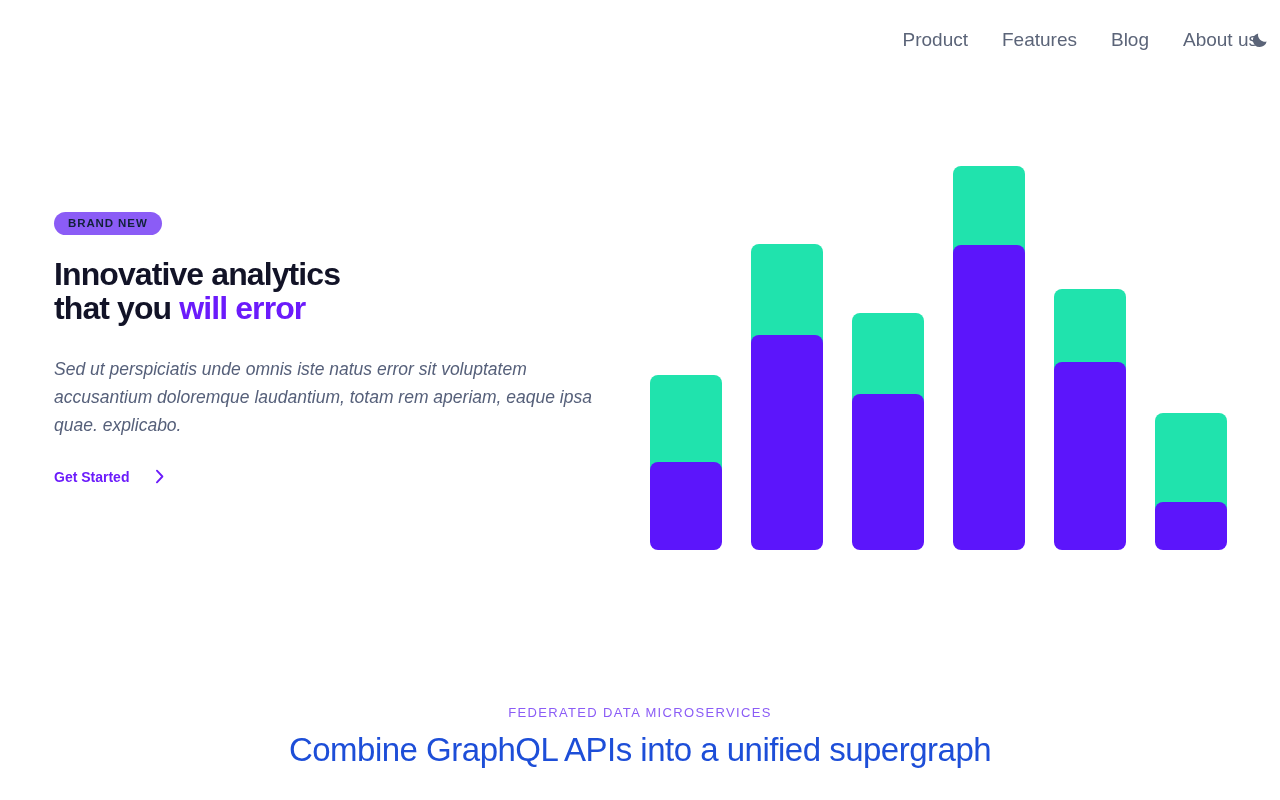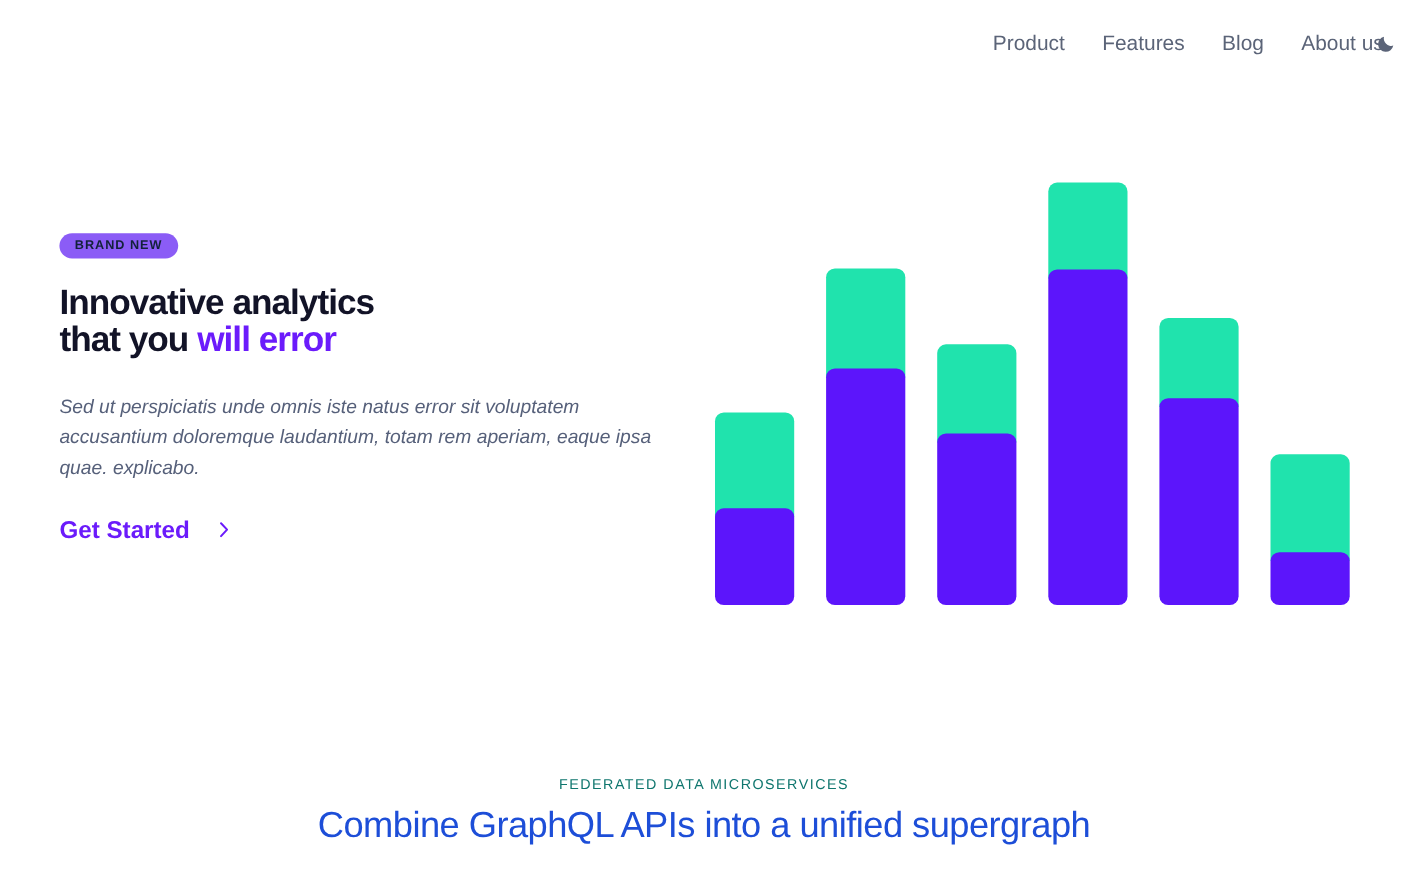--- a/index.html
+++ b/index.html
@@ -122,21 +122,21 @@
     color: #56607a;
     width: 565px;
     font-style: italic;
   }
 
   .cta {
     margin-top: 29px;
     display: inline-flex;
     align-items: center;
     gap: 25px;
-    font-size: 22px;
+    font-size: 14px;
     font-weight: bold;
     color: #6b1bfb;
     text-decoration: none;
     cursor: pointer;
   }
   .cta svg { display: block; }
 
   
   .chart {
     position: absolute;
@@ -172,21 +172,21 @@
     position: absolute;
     left: 0;
     top: 705px;
     width: 1280px;
     text-align: center;
   }
 
   .eyebrow {
     font-size: 13px;
     letter-spacing: 1.35px;
-    color: #0f766e;
+    color: #8b5cf6;
     text-transform: uppercase;
     font-weight: normal;
     text-align: center;
   }
 
   .section-title {
     margin-top: 11px;
     font-size: 33px;
     font-weight: normal;
     letter-spacing: -0.5px;

